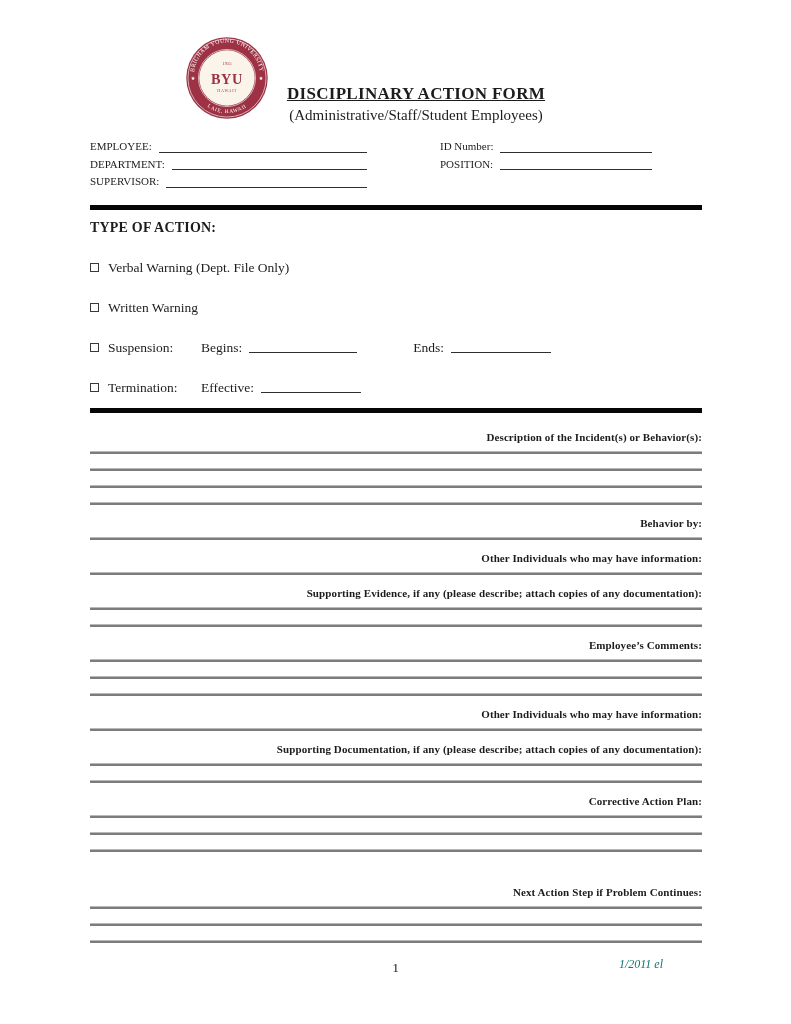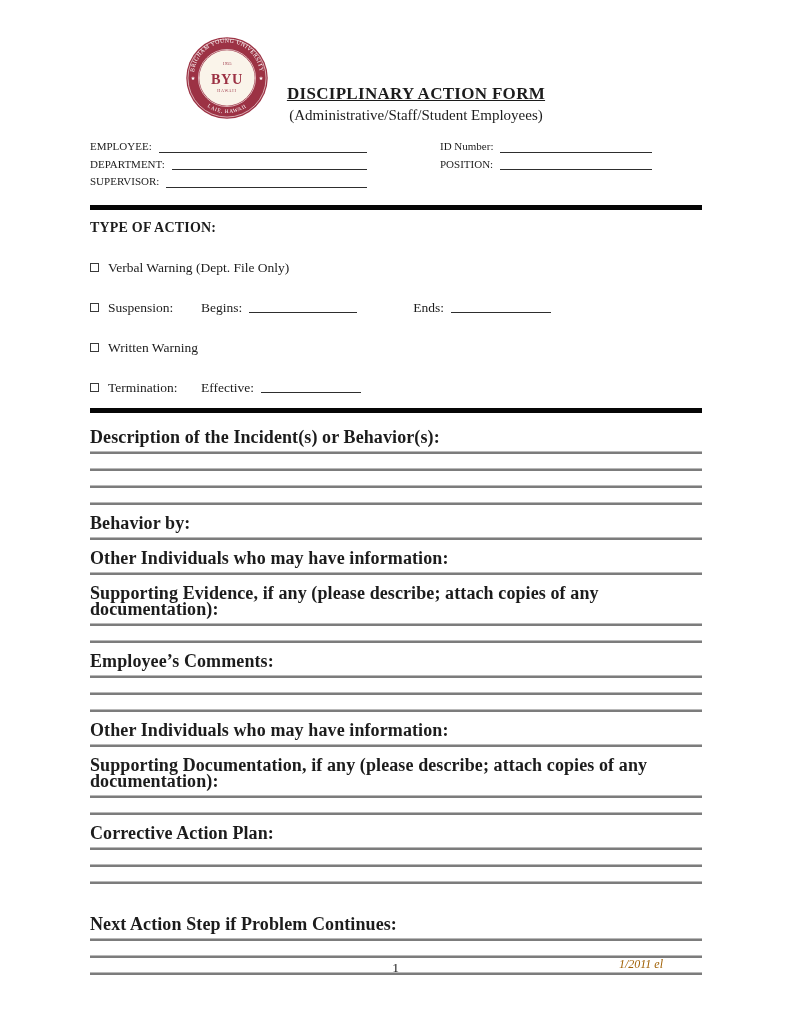--- a/index.html
+++ b/index.html
@@ -39,29 +39,29 @@
   .w108 { width:108px; } .w100 { width:100px; }
   .ends-gap { margin-left:56px; }
 
   
   .date-row { display:flex; margin-top:16px; font-size:13.5px; line-height:18px; }
   .date-blank { flex:none; width:150px; }
   .time-label { margin-left:30px; }
   .time-blank { flex:none; width:138px; }
 
   
-  .section-heading { font-weight:bold; font-size:18px; line-height:16px; margin-top:10px; letter-spacing:.1px; }
+  .section-heading { font-weight:bold; font-size:11px; line-height:16px; margin-top:10px; letter-spacing:.1px;text-align:right; }
   .section-heading[data-idx="0"] { margin-top:16px; }
   .section-heading[data-idx="8"] { margin-top:32px; }
   .wline { height:2px; background:#7c7c7c; margin-top:7px; box-shadow:0 -1px 0 #b9b9b9; }
   .wline + .wline { margin-top:15px; }
 
   
   .page-number { position:absolute; left:0; right:0; bottom:48px; text-align:center; font-size:13.5px; }
-  .footer-note { position:absolute; right:128px; bottom:52px; font-size:12px; font-style:italic; color:#a16207; }
+  .footer-note { position:absolute; right:128px; bottom:52px; font-size:12px; font-style:italic; color:#0f766e; }
 </style>
 </head>
 <body>
 
 <div class="page">
   <div class="content">
 
     <div class="header">
       <svg class="logo" viewBox="0 0 100 100">
         <circle cx="50" cy="50" r="48.5" fill="#9c3244"></circle>
@@ -122,29 +122,29 @@
     <div class="thick-bar bar1"></div>
 
     <div class="action-heading">TYPE OF ACTION:</div>
 
     <div class="cb-row">
       <span class="checkbox"></span>
       <span>Verbal Warning (Dept. File Only)</span>
     </div>
     <div class="cb-row">
       <span class="checkbox"></span>
+      <span>Written Warning</span>
+    </div>
+    <div class="cb-row">
+      <span class="checkbox"></span>
       <span class="cb-label fixed">Suspension:</span>
       <span class="sub-label">Begins:</span>
       <span class="blank-inline w108"></span>
       <span class="sub-label ends-gap">Ends:</span>
       <span class="blank-inline w100"></span>
-    </div>
-    <div class="cb-row">
-      <span class="checkbox"></span>
-      <span>Written Warning</span>
     </div>
     <div class="cb-row">
       <span class="checkbox"></span>
       <span class="cb-label fixed">Termination:</span>
       <span class="sub-label">Effective:</span>
       <span class="blank-inline w100"></span>
     </div>
 
     <div class="thick-bar bar2"></div>
 

